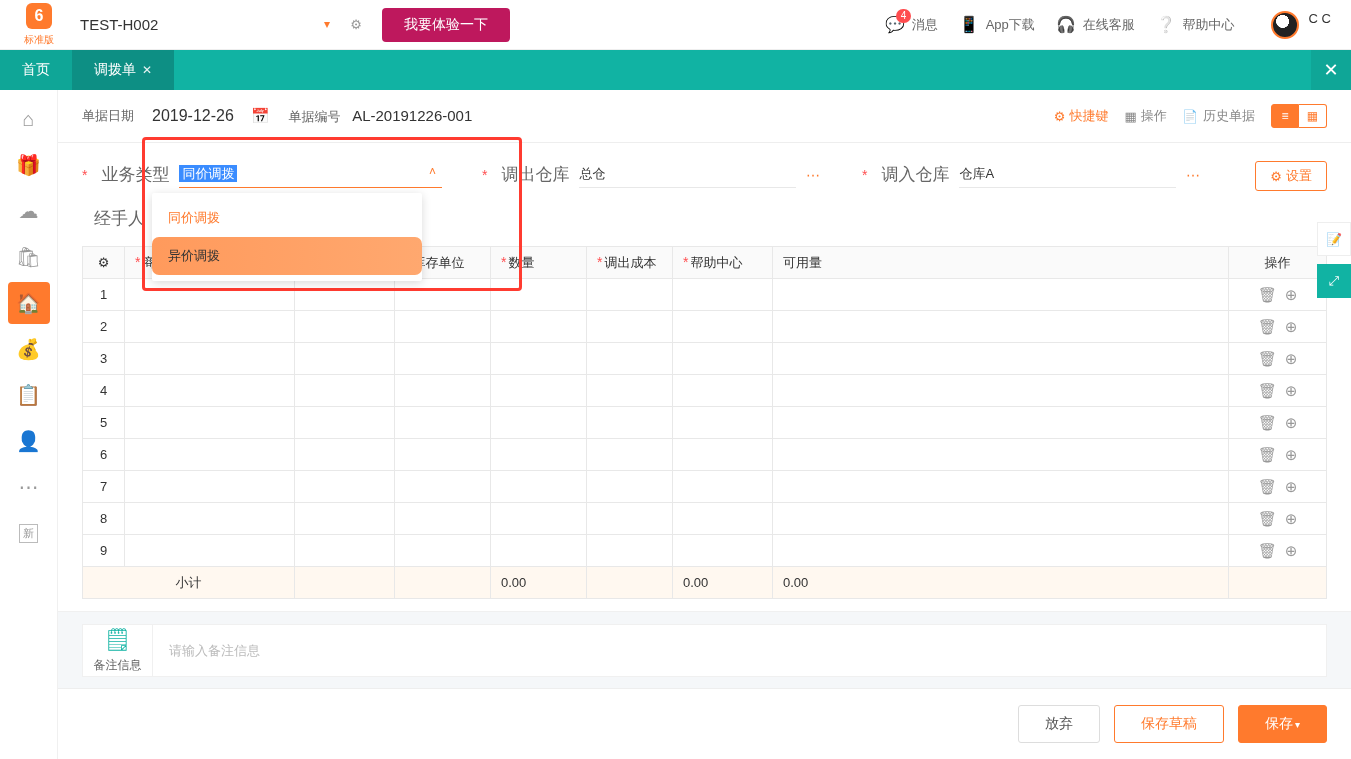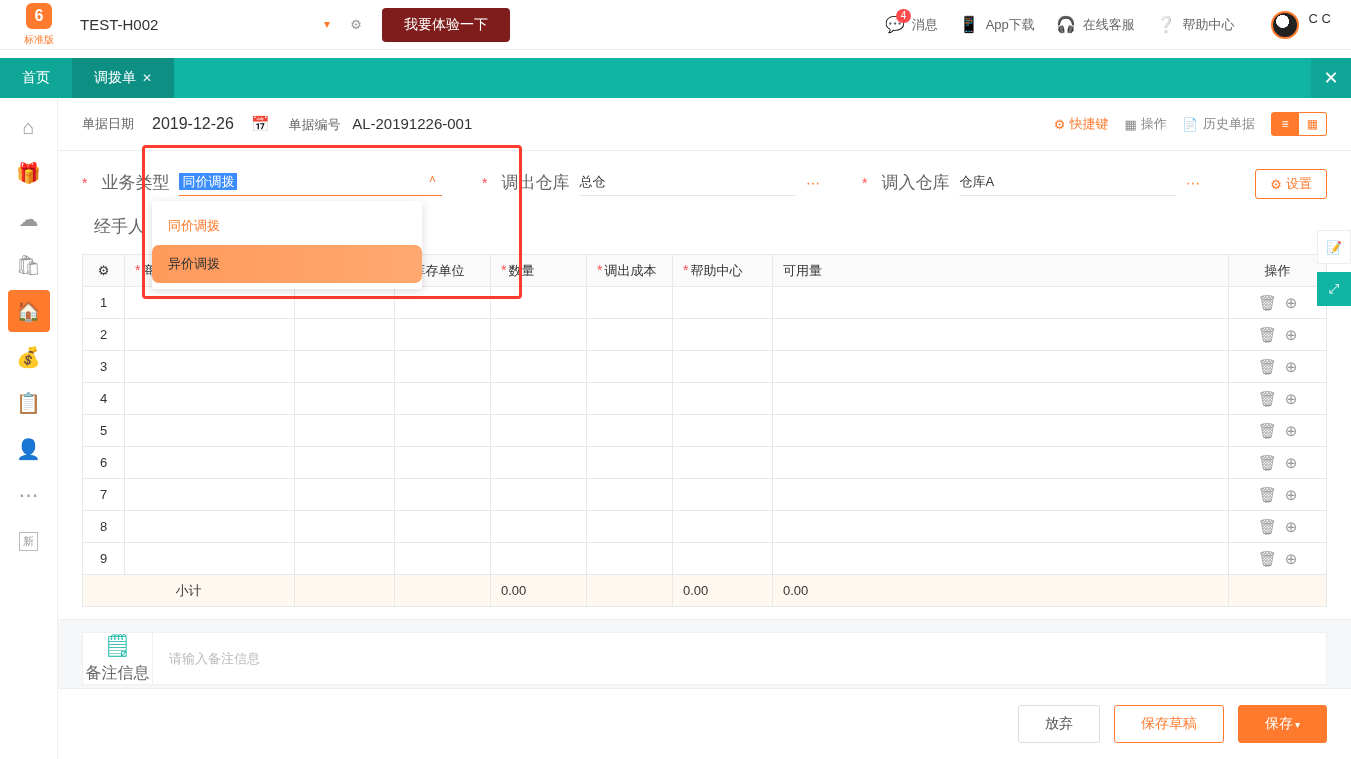--- a/index.html
+++ b/index.html
@@ -8,31 +8,31 @@
 
 
 .top-header { height: 50px; display: flex; align-items: center; padding: 0 20px; border-bottom: 1px solid #eee; gap: 12px; }
 .logo-area { display: flex; flex-direction: column; align-items: center; width: 38px; margin-right: 10px; }
 .logo-icon { width: 26px; height: 26px; background: #ff7a2d; border-radius: 6px; display: flex; align-items: center; justify-content: center; color: #fff; font-weight: bold; font-size: 16px; }
 .logo-text { font-size: 10px; color: #ff7a2d; margin-top: 4px; }
 .company-select { display: flex; align-items: center; gap: 24px; width: 250px; border-bottom: 1px solid transparent; cursor: pointer; }
 .company-select .company-name { flex: 1; font-size: 15px; color: #333; }
 .chevron-down { color: #ff7a2d; font-size: 12px; }
 .gear-btn { width: 28px; height: 28px; display: flex; align-items: center; justify-content: center; color: #999; cursor: pointer; }
-.cta-btn { background: #7f1d1d; color: #fff; padding: 8px 22px; border: none; border-radius: 4px; font-size: 14px; cursor: pointer; }
+.cta-btn { background: #be185d; color: #fff; padding: 8px 22px; border: none; border-radius: 4px; font-size: 14px; cursor: pointer; }
 .spacer { flex: 1; }
 .head-links { display: flex; align-items: center; gap: 22px; }
 .head-link { display: flex; align-items: center; gap: 6px; color: #666; cursor: pointer; font-size: 13px; position: relative; }
 .head-link .hicon { font-size: 16px; }
 .badge { position: absolute; top: -6px; left: 10px; background: #ff4d4f; color: #fff; font-size: 10px; border-radius: 8px; padding: 0 5px; line-height: 14px; }
 .avatar { width: 28px; height: 28px; border-radius: 50%; background: radial-gradient(circle at 40% 35%, #fff 30%, #222 31%); border: 2px solid #ff7a2d; }
 .user-block { display: flex; align-items: flex-start; gap: 10px; margin-left: 14px; }
 
 
-.tabs-row { height: 40px; background: #11b3a3; display: flex; align-items: stretch; position: relative; margin-top: 8px; }
+.tabs-row { height: 40px; background: #11b3a3; display: flex; align-items: stretch; position: relative; }
 .tab { padding: 0 22px; display: flex; align-items: center; gap: 6px; color: #fff; cursor: pointer; font-size: 14px; }
 .tab.home { background: #0fa697; }
 .tab.active { background: #0d8f84; }
 .tab .close { font-size: 12px; opacity: .9; }
 .tabs-close-all { margin-left: auto; width: 40px; display: flex; align-items: center; justify-content: center; background: #0fa697; color: #fff; cursor: pointer; font-size: 18px; }
 
 
 .body-row { flex: 1; display: flex; overflow: hidden; }
 .sidebar { width: 58px; background: #fff; border-right: 1px solid #f0f0f0; display: flex; flex-direction: column; align-items: center; padding-top: 8px; gap: 4px; }
 .side-item { width: 42px; height: 42px; display: flex; align-items: center; justify-content: center; color: #999; border-radius: 4px; cursor: pointer; font-size: 20px; }
@@ -99,21 +99,21 @@
 .grid .col-ops-cell { text-align: center; }
 .gear-th { color: #999; font-size: 16px; text-align: center; }
 .scan-tag { position: absolute; right: 4px; top: 4px; background: #ff7a2d; color: #fff; font-size: 11px; padding: 2px 6px; border-radius: 3px; }
 .row-action { color: #999; cursor: pointer; margin: 0 4px; font-size: 15px; }
 .subtotal-row td { background: #fff8f0; color: #333; font-weight: 500; }
 
 
 .remark-section { background: #fff; margin: 12px 24px 0; display: flex; align-items: stretch; border: 1px solid #f0f0f0; }
 .remark-left { width: 70px; display: flex; flex-direction: column; align-items: center; justify-content: center; border-right: 1px solid #f0f0f0; gap: 4px; }
 .remark-icon { color: #11b3a3; font-size: 22px; }
-.remark-label { font-size: 16px; color: #666; }
+.remark-label { font-size: 12px; color: #666; }
 .remark-input { flex: 1; border: none; padding: 18px 16px; font-size: 13px; outline: none; color: #333; }
 .remark-input::placeholder { color: #bbb; }
 
 
 .footer-bar { background: #fff; padding: 16px 24px; display: flex; justify-content: flex-end; gap: 14px; border-top: 1px solid #eee; margin-top: auto; }
 .fbtn { padding: 9px 26px; border-radius: 3px; font-size: 14px; cursor: pointer; border: 1px solid #ddd; background: #fff; color: #555; }
 .fbtn.outline { border-color: #ff7a2d; color: #ff7a2d; }
 .fbtn.primary { background: #ff7a2d; border-color: #ff7a2d; color: #fff; display: flex; align-items: center; gap: 2px; }
 .fbtn .caret { font-size: 10px; }
 

